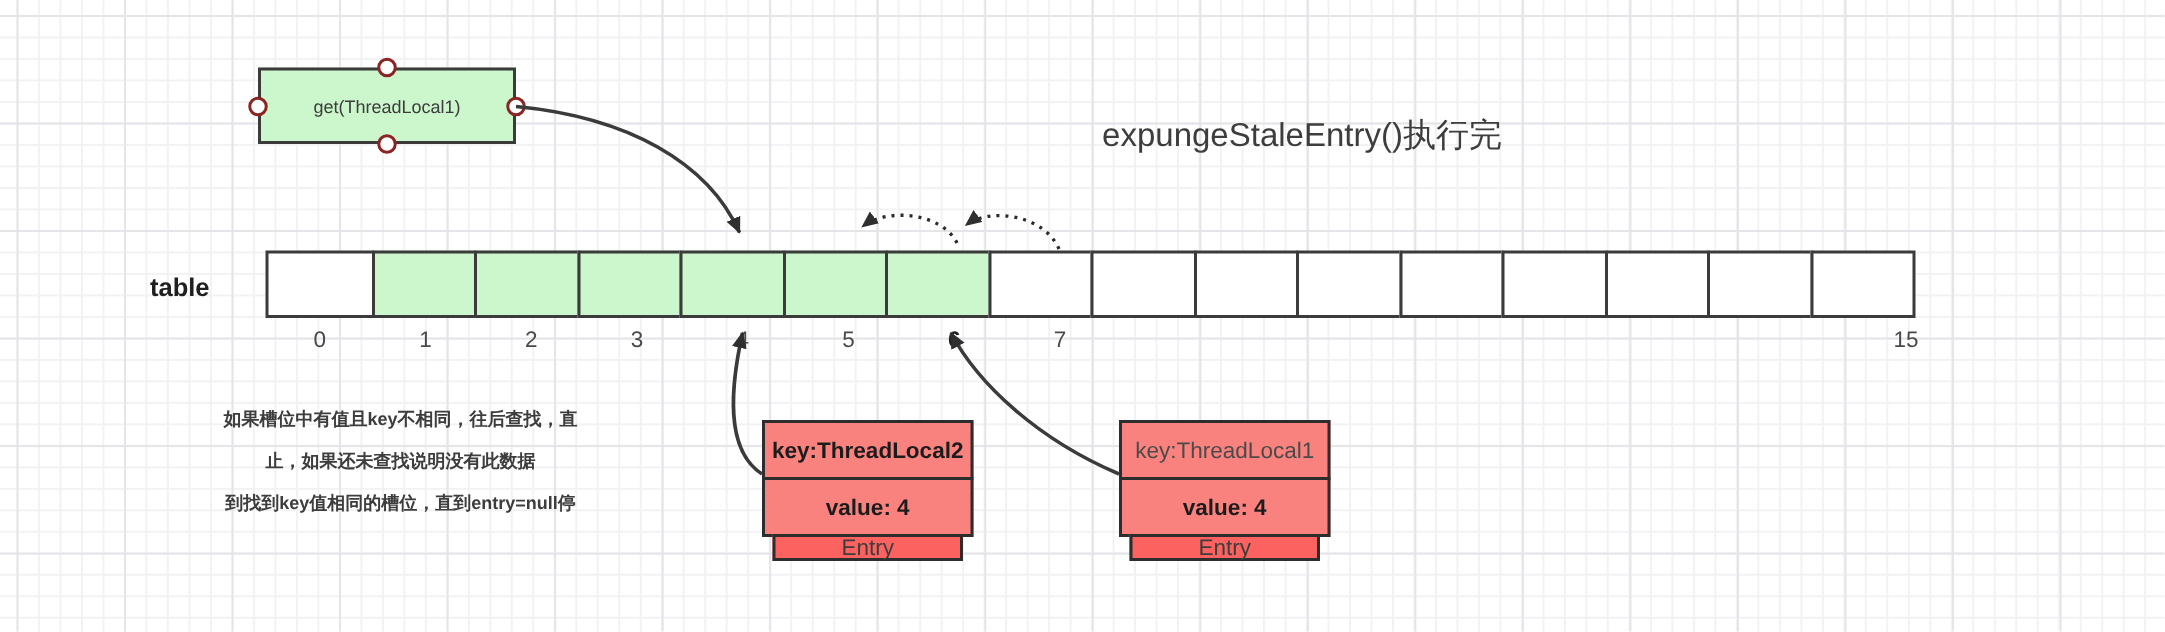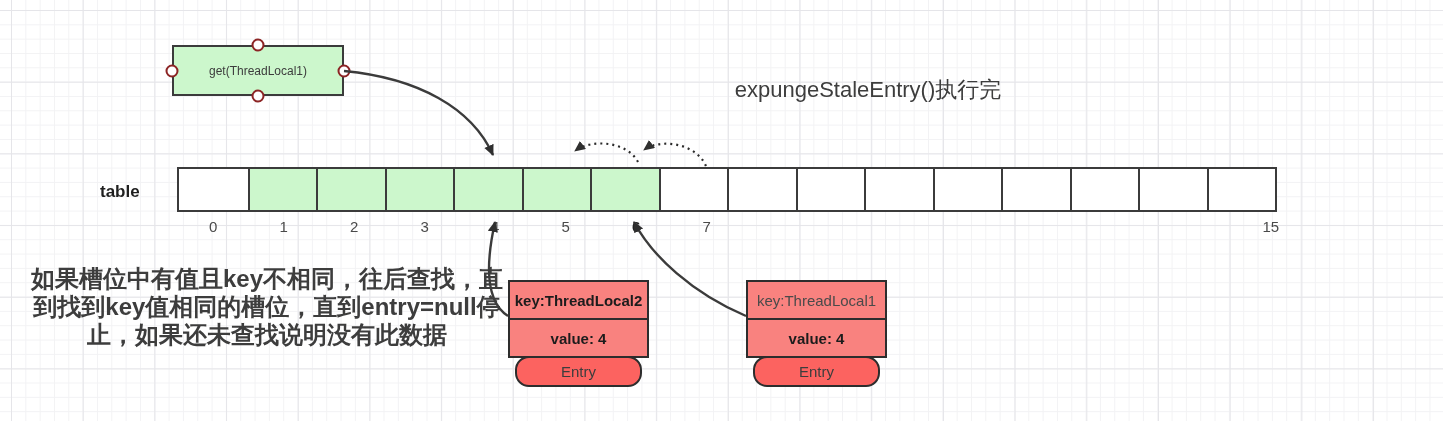--- a/index.html
+++ b/index.html
@@ -59,41 +59,41 @@
   .index-row{position:absolute;left:178px;top:218px;display:flex;z-index:2;}
   .idx{
     width:70.5px;flex:0 0 auto;text-align:center;
     font-size:15px;color:#4a4a4a;
   }
   .idx.bold{font-weight:bold;color:#222;}
 
   
   .note{
     position:absolute;left:30px;top:265px;width:474px;text-align:center;
-    font-weight:bold;font-size:24px;line-height:28px;color:#3d3d3d;z-index:3;
+    font-weight:bold;font-size:12px;line-height:28px;color:#3d3d3d;z-index:3;
   }
 
   
   .entry-card{position:absolute;z-index:5;width:141px;}
   .card-left{left:508px;top:280px;}
   .card-right{left:746px;top:280px;}
   .entry-card .row{
     box-sizing:border-box;border:2px solid #2d2d2d;
     display:flex;align-items:center;justify-content:center;
     font-size:15px;
   }
   .entry-card .key,.entry-card .val{
     width:141px;height:40px;background:var(--salmon,#f9827f);
     font-weight:bold;color:#1c1c1c;
   }
   .entry-card .val{margin-top:-2px;}
   .card-right .key{font-weight:normal;color:#4a4a4a;}
   .entry-card .tag{
-    width:127px;height:31px;background:var(--red,#fc6360);
-    margin:-2px auto 0 auto;color:#3d3d3d;border-radius:14px;
+    width:127px;height:18px;background:var(--red,#fc6360);
+    margin:-2px auto 0 auto;color:#3d3d3d;
   }
 </style>
 </head>
 <body>
 
 <div class="canvas">
 
   <div class="get-box">
     <span>get(ThreadLocal1)</span>
     <span class="handle h-top"></span>
@@ -139,22 +139,22 @@
       <div class="idx"></div>
       <div class="idx"></div>
       <div class="idx"></div>
       <div class="idx"></div>
       <div class="idx"></div>
       <div class="idx">15</div>
     </div>
 
   <div class="note">
     <div>如果槽位中有值且key不相同，往后查找，直</div>
+    <div>止，如果还未查找说明没有此数据</div>
     <div>到找到key值相同的槽位，直到entry=null停</div>
-    <div>止，如果还未查找说明没有此数据</div>
   </div>
 
   <div class="entry-card card-left">
     <div class="row key">key:ThreadLocal2</div>
     <div class="row val">value: 4</div>
     <div class="row tag">Entry</div>
   </div>
   <div class="entry-card card-right">
     <div class="row key">key:ThreadLocal1</div>
     <div class="row val">value: 4</div>

